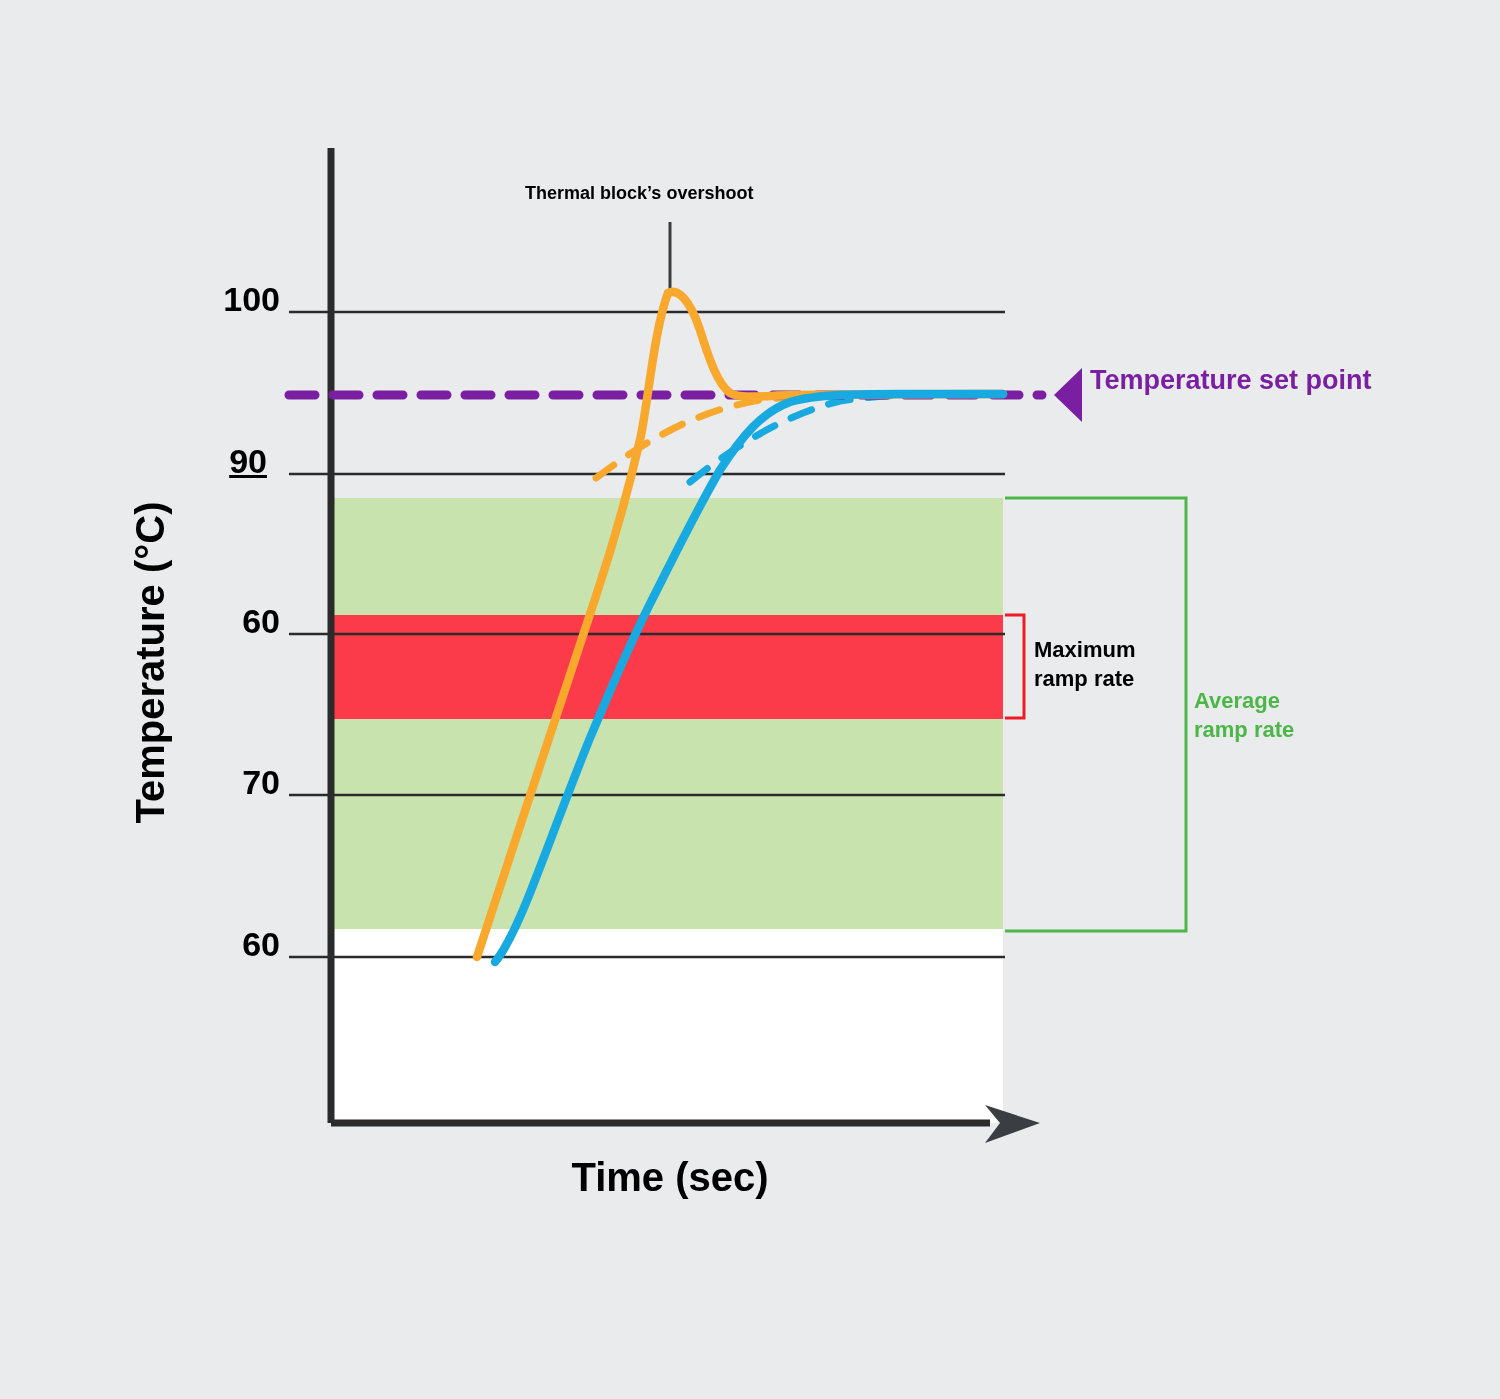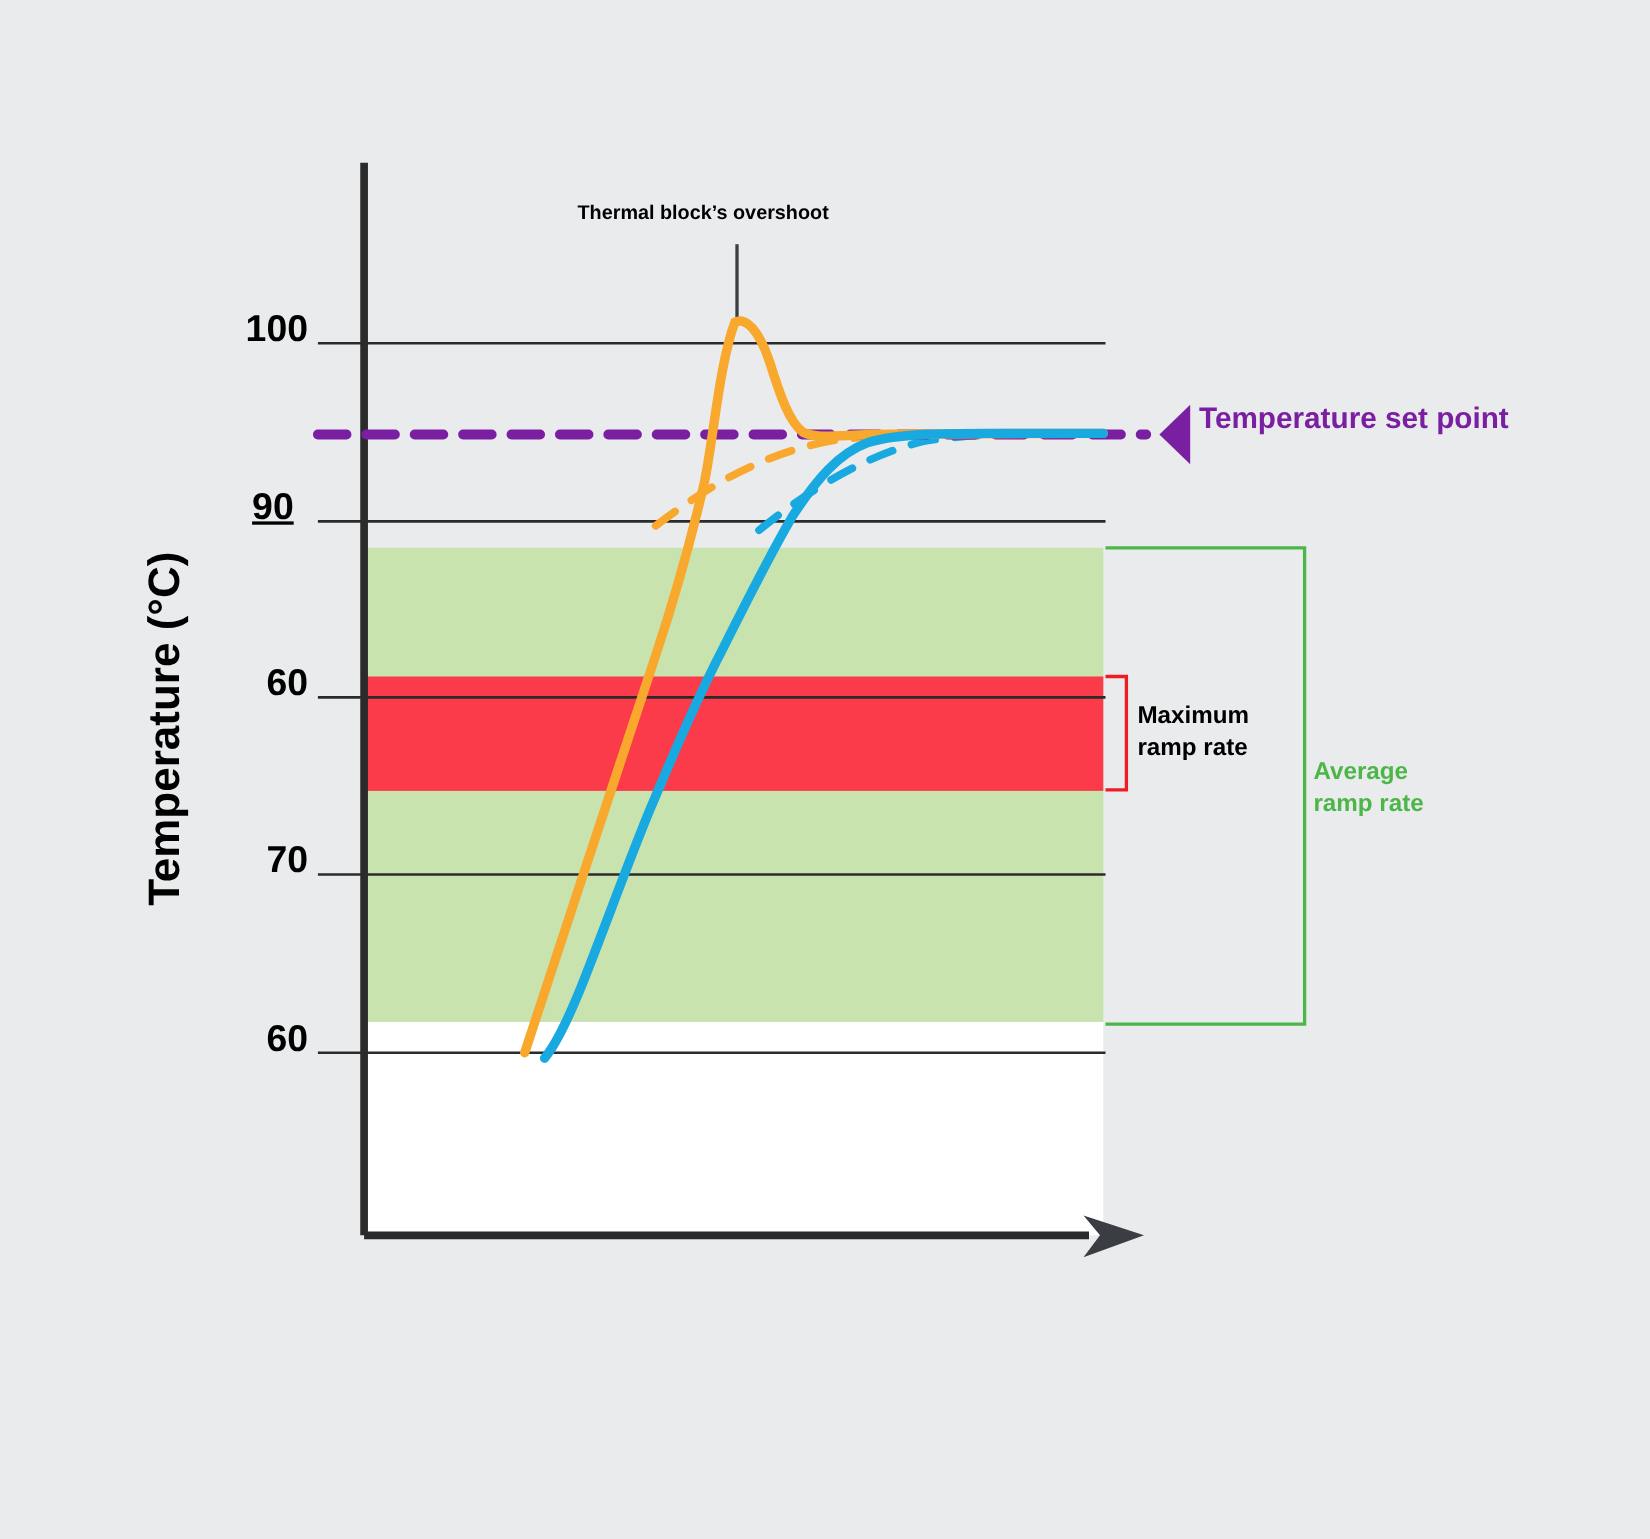--- a/index.html
+++ b/index.html
@@ -159,20 +159,21 @@
              C 945,394 975,394 1003,394" fill="none" stroke="#18a9e1" stroke-width="8.5" stroke-linecap="round"></path>
 
     <path d="M 1005,615 L 1024,615 L 1024,718 L 1005,718" fill="none" stroke="#ee1c24" stroke-width="3"></path>
 
     <path d="M 1005,498 L 1186,498 L 1186,931 L 1005,931" fill="none" stroke="#4cb648" stroke-width="3"></path>
 
   </svg>
 
   <div class="txt" id="y-axis-title">Temperature (°C)</div>
 
+  <div class="txt" id="x-axis-title">Time (sec)</div>
 
   <div class="txt ytick" style="left:180px; top:280px;">100</div>
   <div class="txt ytick" style="left:167px; top:442px;text-decoration:underline;">90</div>
   <div class="txt ytick" style="left:180px; top:602px;">60</div>
   <div class="txt ytick" style="left:180px; top:763px;">70</div>
   <div class="txt ytick" style="left:180px; top:925px;">60</div>
 
   <div class="txt" id="annot-overshoot">Thermal block’s overshoot</div>
 
 

